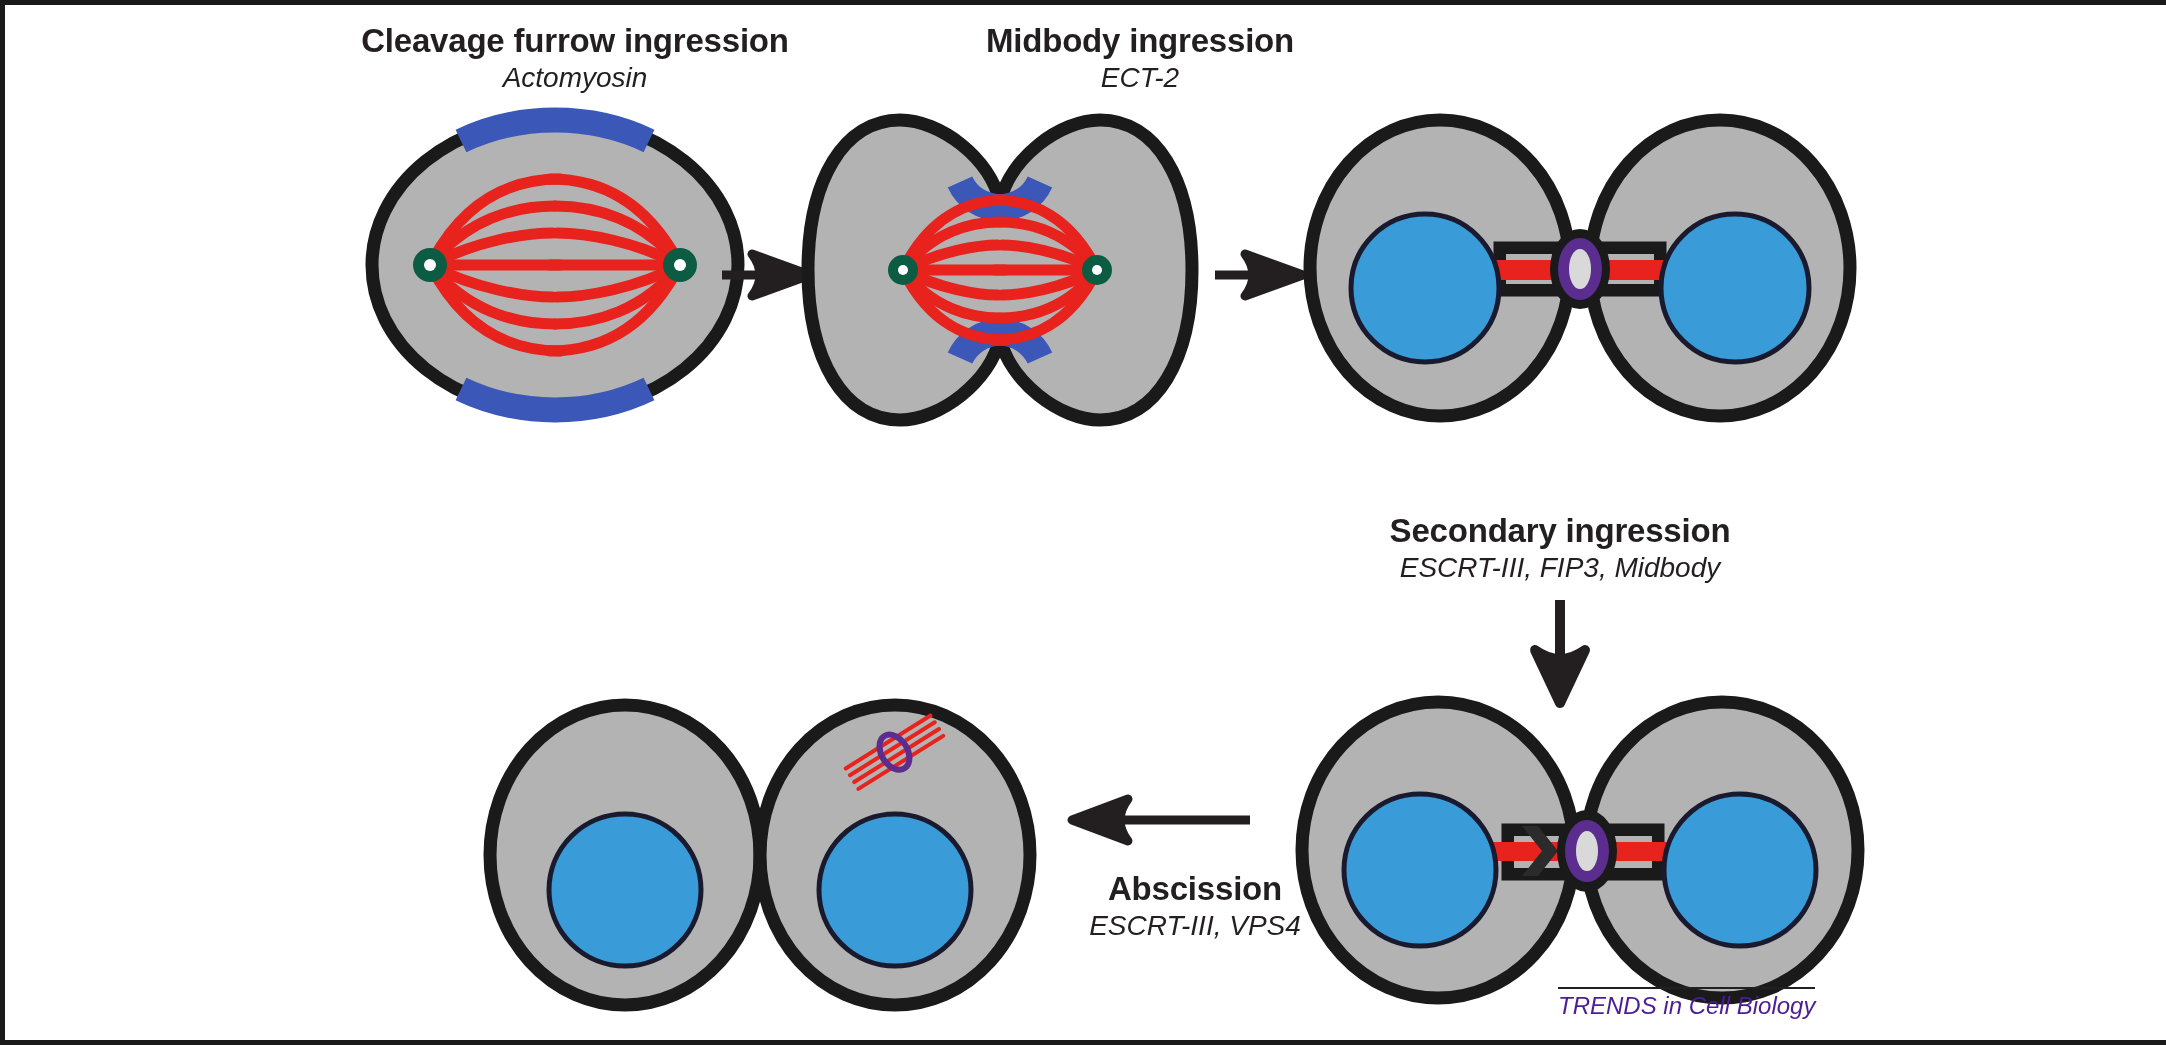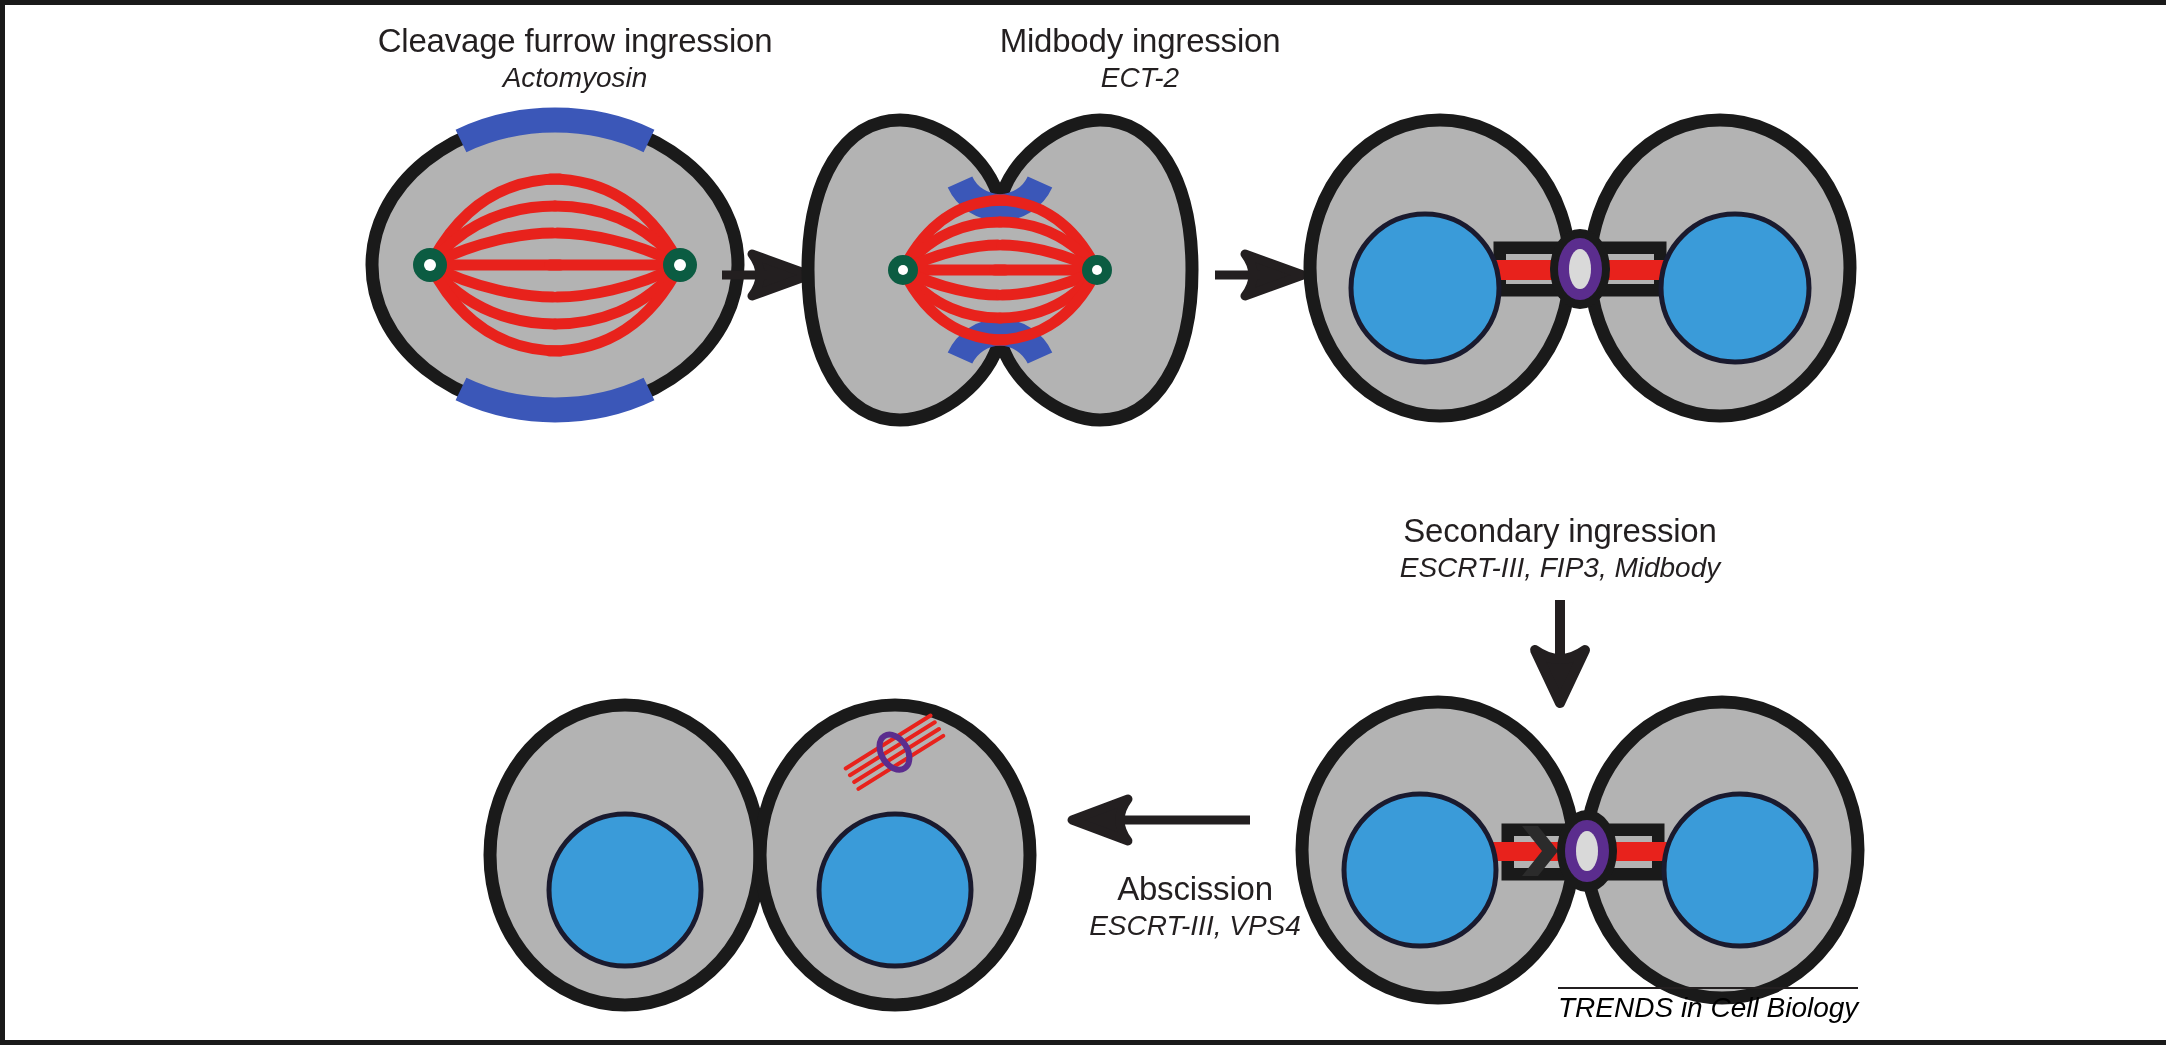--- a/index.html
+++ b/index.html
@@ -14,30 +14,30 @@
   .border-top,.border-bottom{
     position:absolute;left:0;width:2166px;height:5px;background:#1a1a1a;
   }
   .border-top{top:0;}
   .border-bottom{top:1040px;}
   .border-left{position:absolute;left:0;top:0;width:5px;height:1045px;background:#1a1a1a;}
 
   svg.stage{position:absolute;overflow:visible;}
 
   .lbl{position:absolute;text-align:center;color:#231f20;line-height:1.18;}
-  .lbl .t{font-weight:normal;font-size:33px;letter-spacing:-0.2px;white-space:nowrap;}
+  .lbl .t{font-weight:bold;font-size:33px;letter-spacing:-0.2px;white-space:nowrap;}
   .lbl .s{font-style:italic;font-size:28px;text-align:center;}
   .lbl .s div{white-space:nowrap;}
 
   .credit{
     position:absolute;
     font-family:"Liberation Sans", sans-serif;
     font-style:italic;
-    font-size:28px;
-    color:#000000;
+    font-size:24px;
+    color:#4c1d95;
     border-top:2px solid #231f20;
     padding-top:3px;
     white-space:nowrap;
   }
 </style>
 </head>
 <body>
 
 <div id="figure">
 

